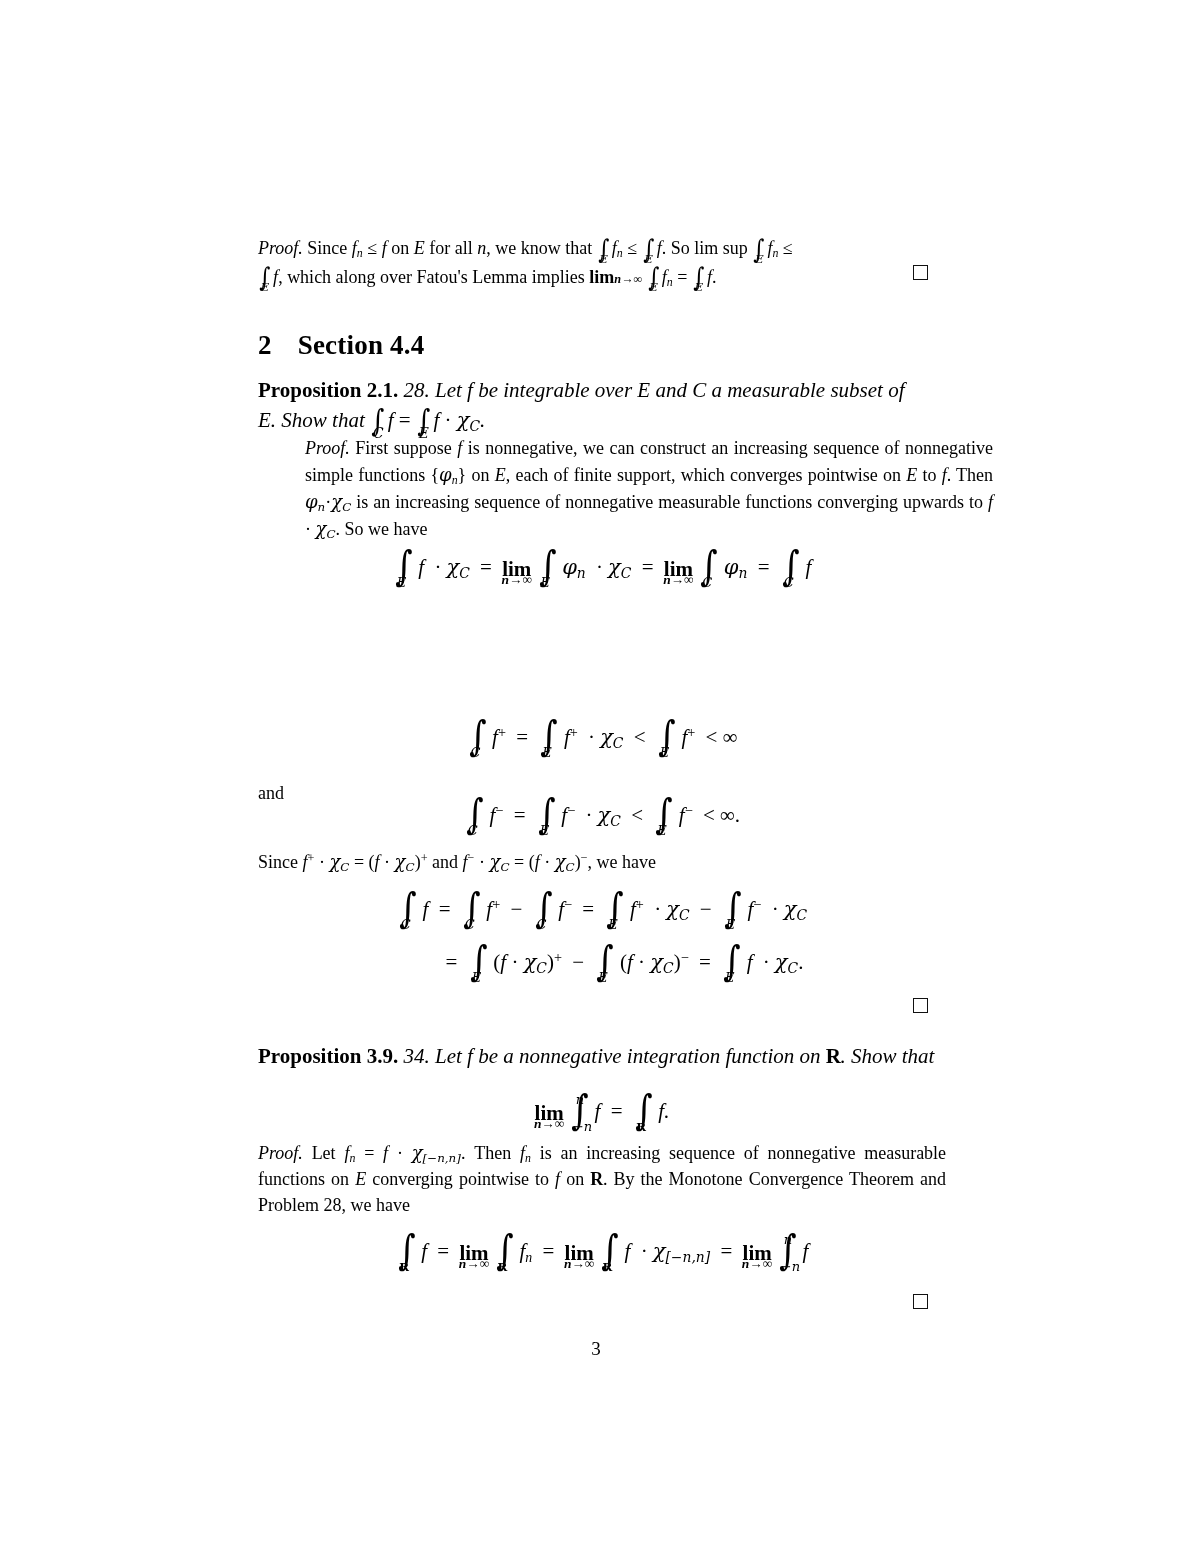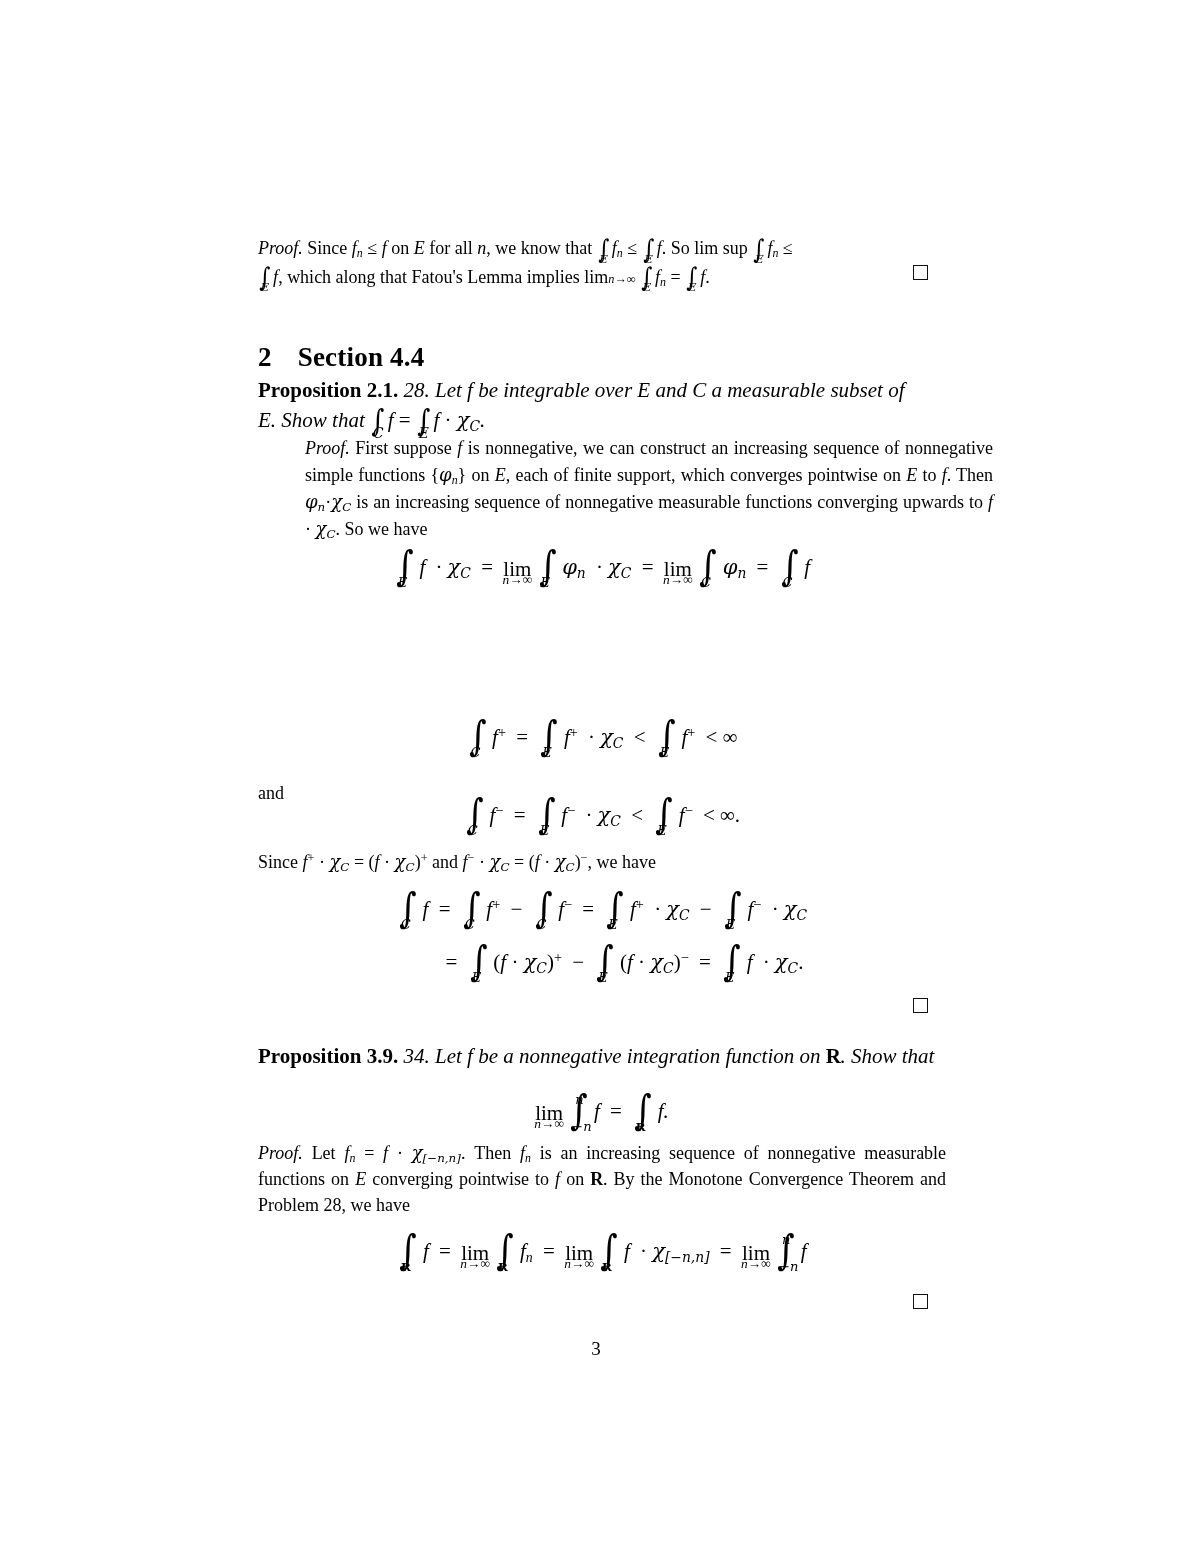--- a/index.html
+++ b/index.html
@@ -85,20 +85,21 @@
   .intg.sm { vertical-align: -0.22em; }
   .intg.sm > .glyph { font-size: 1.45em; line-height: 0.6; }
   .intg.sm > .lo { font-size: 0.66em; left: 0.22em; bottom: -0.28em; }
 
   .lim {
     display: inline-block;
     position: relative;
     font-style: normal;
     text-align: left;
     vertical-align: -0.12em;
+    font-weight: bold;
   }
   .lim > .op { display: block; line-height: 1; }
   .lim > .sub {
     position: absolute;
     left: 50%;
     transform: translateX(-50%);
     top: 1.0em;
     font-size: 0.64em;
     font-style: italic;
     white-space: nowrap;
@@ -164,30 +165,30 @@
         <span class="math">f</span>
         <span>on</span>
         <span class="math">E</span>
         <span>for all</span>
         <span class="math">n</span><span>, we know that</span>
         <span class="intg sm"><span class="glyph">∫</span><span class="lo">E</span></span><span class="math"> f<sub class="op">n</sub></span>
         <span class="upr">≤</span>
         <span class="intg sm"><span class="glyph">∫</span><span class="lo">E</span></span><span class="math"> f</span><span>. So lim sup</span>
         <span class="intg sm"><span class="glyph">∫</span><span class="lo">E</span></span><span class="math"> f<sub class="op">n</sub></span>
         <span class="upr">≤</span><br>
-        <span class="intg sm"><span class="glyph">∫</span><span class="lo">E</span></span><span class="math"> f</span><span>, which along that Fatou's Lemma implies</span>
+        <span class="intg sm"><span class="glyph">∫</span><span class="lo">E</span></span><span class="math"> f</span><span>, which along over Fatou's Lemma implies</span>
         <span class="lim inline"><span class="op">lim</span><span class="sub"><span class="math">n</span>→∞</span></span>
         <span class="intg sm"><span class="glyph">∫</span><span class="lo">E</span></span><span class="math"> f<sub class="op">n</sub></span>
         <span class="upr">=</span>
         <span class="intg sm"><span class="glyph">∫</span><span class="lo">E</span></span><span class="math"> f</span><span>.</span>
       </p>
       <div style="position:absolute; left:655px; top:29px;"><span class="qed"></span></div>
     </div>
 
-    <h1 class="sec-heading blk" style="top:94px;margin-top:12px;">
+    <h1 class="sec-heading blk" style="top:94px;">
       <span class="num">2</span><span>Section 4.4</span>
     </h1>
 
     <div class="blk" style="top:140px;">
       <p class="prop">
         <span class="lead">Proposition 2.1.</span>
         <span class="stmt">
           <span>28.</span>
           <span>Let</span>
           <span class="math">f</span>

